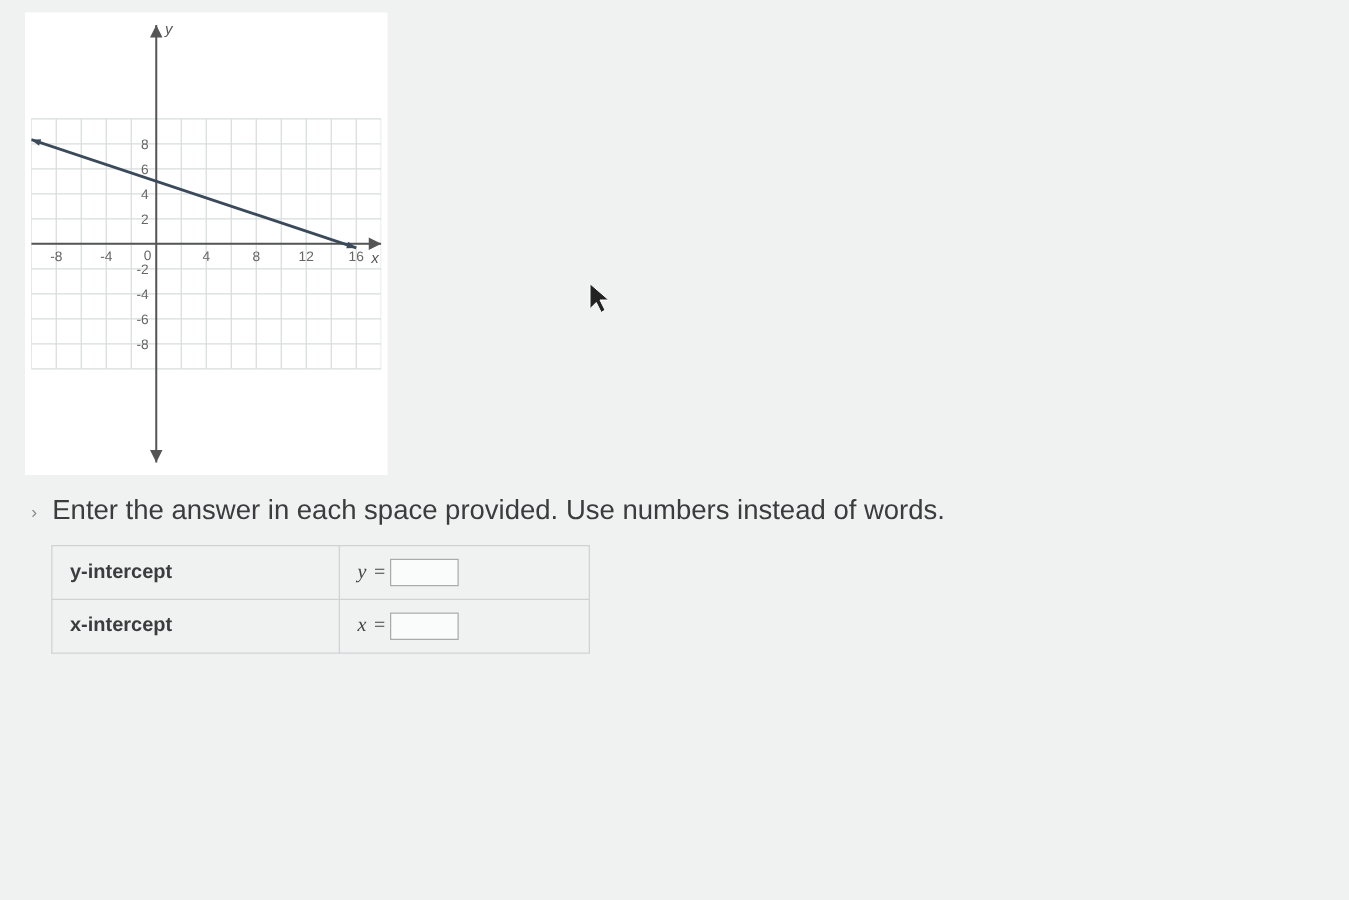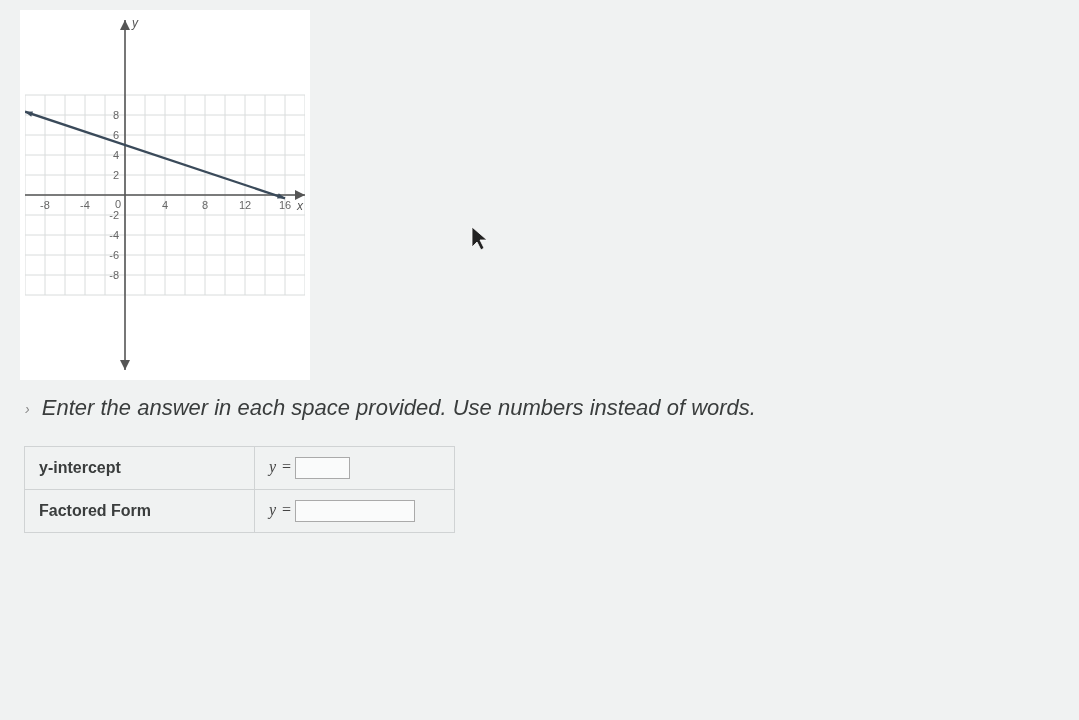--- a/index.html
+++ b/index.html
@@ -17,32 +17,31 @@
       height: 370px;
       background: #fff;
       position: relative;
       margin-bottom: 15px;
       padding: 5px;
     }
     .chart-svg { display: block; }
     .instruction {
       font-size: 22px;
       color: #3a3d3d;
-      margin: 12px 0 25px 5px;
-      font-style: italic;
+      margin: 12px 0 15px 5px;
     }
     .instruction .caret {
       color: #888;
       font-size: 14px;
       margin-right: 6px;
       vertical-align: middle;
     }
     .answer-table {
       border-collapse: collapse;
-      margin-left: 4px;
+      margin-left: 21px;
     }
     .answer-table td {
       border: 1px solid #d0d3d4;
       padding: 10px 14px;
       font-size: 16px;
       color: #333;
       vertical-align: middle;
     }
     .answer-table td.label {
       width: 230px;
@@ -162,21 +161,21 @@
   <span>Enter the answer in each space provided. Use numbers instead of words.</span>
 </p>
 
 <table class="answer-table">
   <tbody id="answer-rows">
       <tr>
         <td class="label">y-intercept</td>
         <td class="input-cell"><span class="math-var">y</span><span class="equals">=</span><input type="text" class="answer-input" style=""></td>
       </tr>
       <tr>
-        <td class="label">Factored Form</td>
-        <td class="input-cell"><span class="math-var">y</span><span class="equals">=</span><input type="text" class="answer-input wide" style=""></td>
+        <td class="label">x-intercept</td>
+        <td class="input-cell"><span class="math-var">x</span><span class="equals">=</span><input type="text" class="answer-input" style=""></td>
       </tr>
     </tbody>
 </table>
 
 <svg class="cursor-icon" viewBox="0 0 20 28">
   <path d="M2 2 L2 22 L7 17 L11 25 L14 23 L10 15 L17 15 Z" fill="#222" stroke="#fff" stroke-width="0.8"></path>
 </svg>
 
 </body></html>

